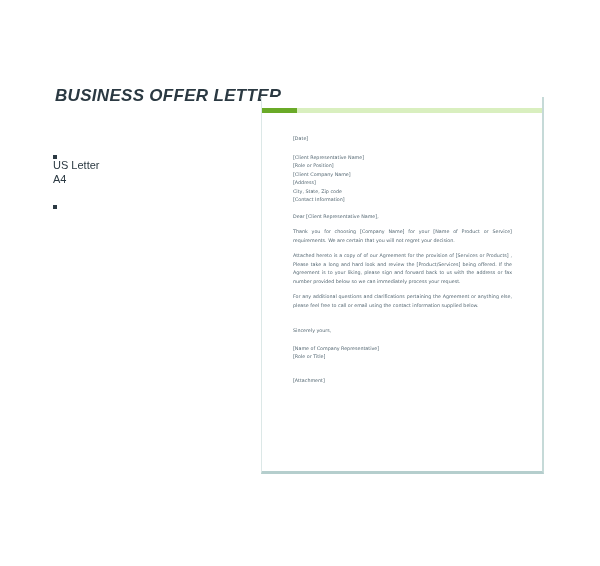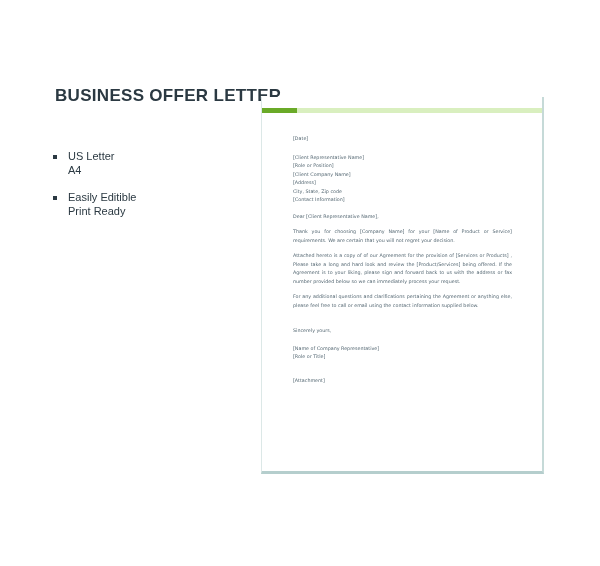--- a/index.html
+++ b/index.html
@@ -8,26 +8,26 @@
     background: #ffffff;
     font-family: "Liberation Sans", sans-serif;
     position: relative;
     overflow: hidden;
   }
 
   
   .page-title {
     position: absolute; left: 55px; top: 86px;
     font-size: 17px; font-weight: bold;
-    color: #2b3942; letter-spacing: 0.3px;
+    color: #2b3942; letter-spacing: 0.3px; font-style: italic;
   }
   .features {
     position: absolute; left: 53px; top: 150px;
   }
-  .feature-group { display: flex; margin-bottom: 14px; }
+  .feature-group { display: flex; margin-bottom: 14px; flex-direction: column; }
   .bullet {
     width: 4px; height: 4px; background: #2b3942;
     margin-top: 5px; margin-right: 11px; flex: none;
   }
   .feature-lines { font-size: 11px; line-height: 13.5px; color: #2b3942; }
 
   
   .paper {
     position: absolute; left: 261px; top: 97px;
     width: 283px; height: 377px;
@@ -63,24 +63,20 @@
 <div class="features">
   <div class="feature-group">
     <span class="bullet"></span>
     <div class="feature-lines">
       <div>US Letter</div>
       <div>A4</div>
     </div>
   </div>
   <div class="feature-group">
     <span class="bullet"></span>
-    <div class="feature-lines">
-      <div>Easily Editible</div>
-      <div>Print Ready</div>
-    </div>
   </div>
 </div>
 
 <div class="paper">
   <div class="accent-bar">
     <div class="accent-dark"></div>
     <div class="accent-light"></div>
   </div>
   <div class="letter">
     <div class="block-date">[Date]</div>

